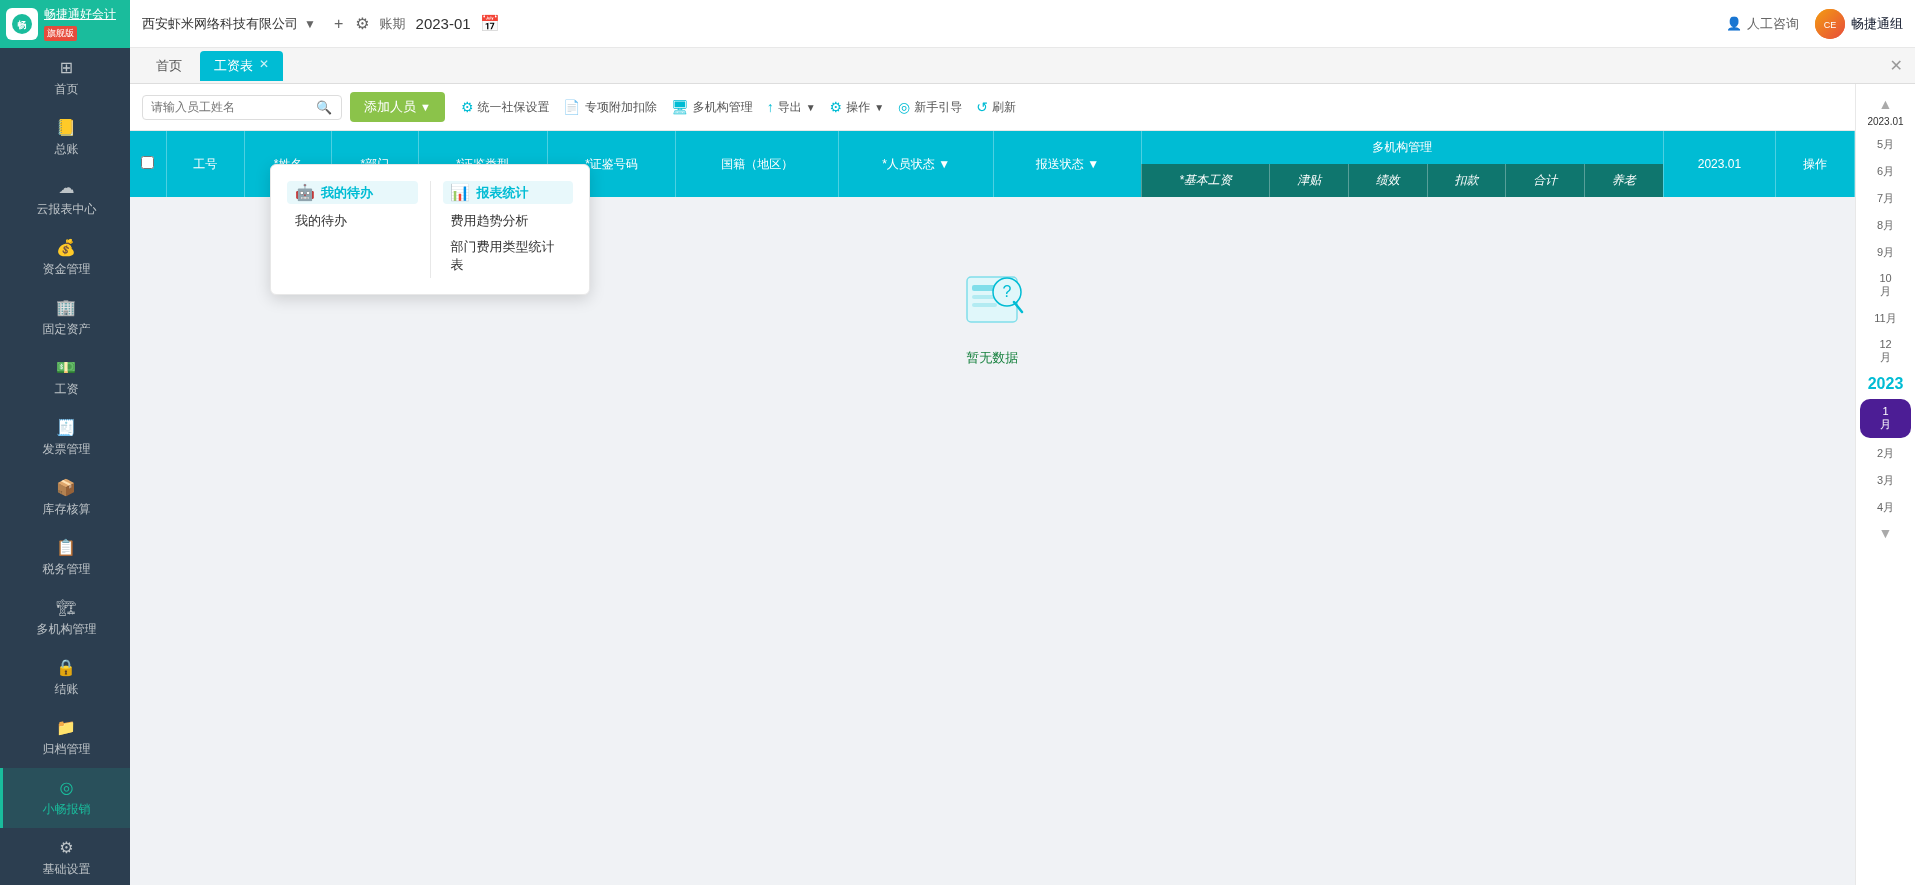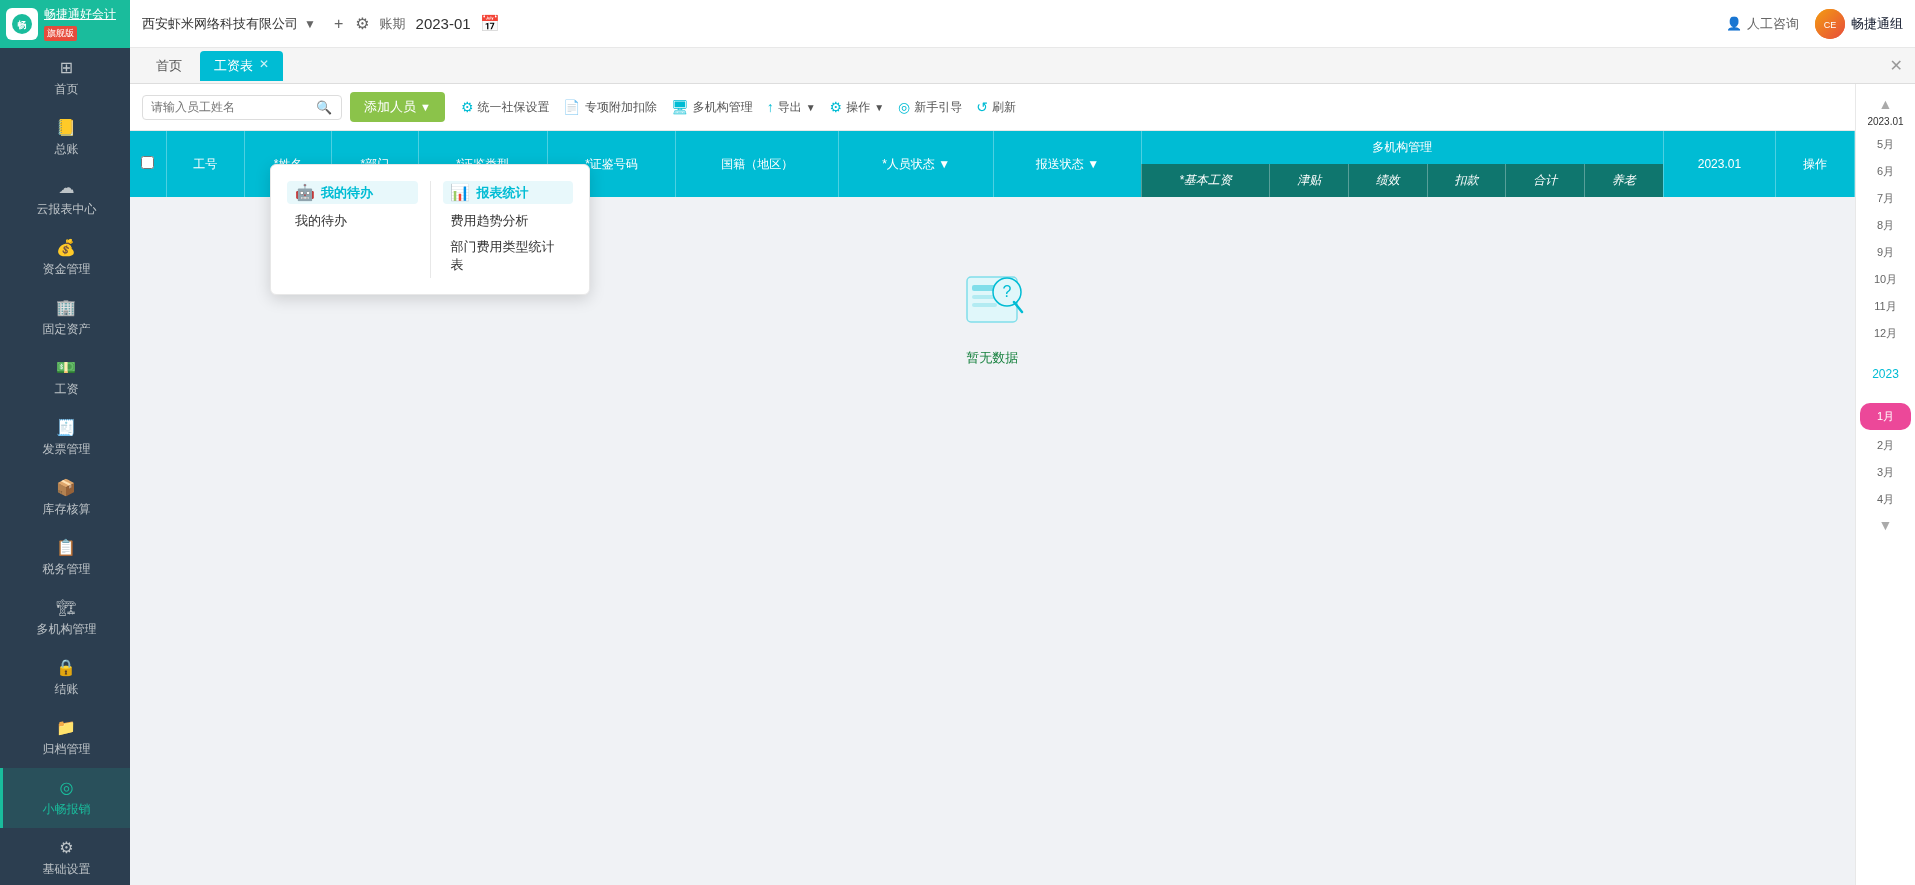--- a/index.html
+++ b/index.html
@@ -311,37 +311,37 @@
     }
     .timeline-header {
       font-size: 10px;
       color: #333;
       margin-bottom: 4px;
       text-align: center;
     }
     .timeline-item {
       width: 100%;
       text-align: center;
-      padding: 6px 12px;
+      padding: 6px 18px;
       color: #666;
       cursor: pointer;
       font-size: 11px;
     }
     .timeline-item.active {
-      background: #ec4899;
+      background: #4c1d95;
       color: #fff;
       border-radius: 10px;
       margin: 2px 4px;
       width: calc(100% - 8px);
     }
     .timeline-year {
-      font-size: 12px;
+      font-size: 16px;
       color: #00bcd4;
-      font-weight: normal;
-      margin: 20px 0;
+      font-weight: bold;
+      margin: 4px 0;
     }
     .timeline-nav {
       color: #aaa;
       cursor: pointer;
       font-size: 14px;
       padding: 4px;
     }
     .popup-menu {
       position: absolute;
       top: 80px;

